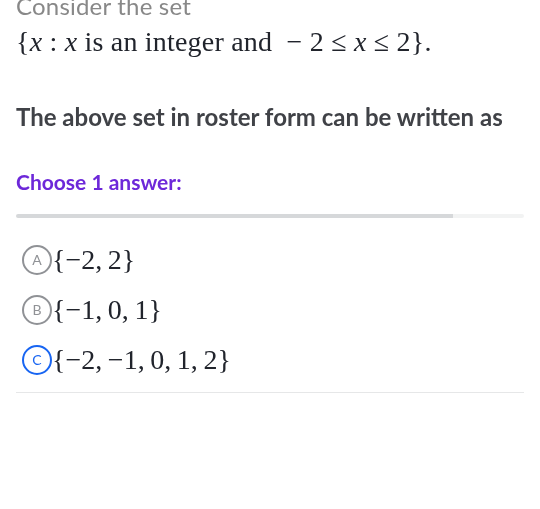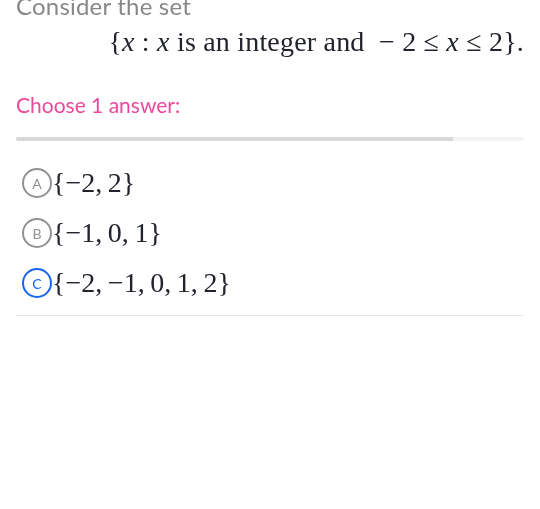--- a/index.html
+++ b/index.html
@@ -22,34 +22,33 @@
     line-height: 1;
     margin-top: -6px;
     font-weight: 400;
     letter-spacing: 0.2px;
   }
   .set-line {
     font-family: "Times New Roman", Times, serif;
     font-size: 28px;
     margin-top: 8px;
     letter-spacing: 0.2px;
-    text-align: right;
   }
   .set-line .var { font-style: italic; }
   .question {
     font-size: 24px;
     font-weight: 700;
     color: #404247;
     margin-top: 42px;
     line-height: 1.45;
   }
   .choose {
     font-size: 21px;
-    font-weight: 400;
-    color: #ec4899;
+    font-weight: 700;
+    color: #6d28d9;
     margin-top: 34px;
   }
   .divider {
     margin-top: 20px;
     height: 4px;
     width: 100%;
     background: linear-gradient(to right, #d6d8da 0%, #d6d8da 86%, #f2f3f3 86%, #f2f3f3 100%);
     border-radius: 2px;
   }
   .options {
@@ -92,20 +91,21 @@
   }
 </style>
 </head>
 <body>
 
 <div class="container">
   <div class="intro">Consider the set</div>
   <div class="set-line">
     {<span class="var">x</span> : <span class="var">x</span> is an integer and &nbsp;− 2 ≤ <span class="var">x</span> ≤ 2}.
   </div>
+  <div class="question">The above set in roster form can be written as</div>
   <div class="choose">Choose 1 answer:</div>
   <div class="divider"></div>
 
   <div class="options">
 
     <div class="option">
       <div class="circle">
         <span>A</span>
       </div>
       <div class="ans">{−2, 2}</div>

